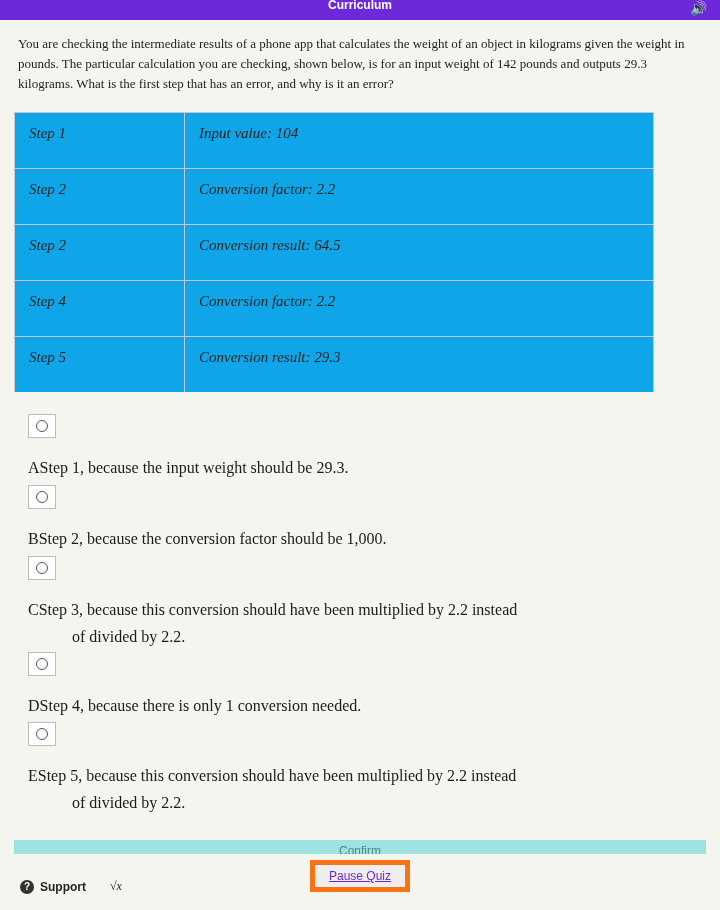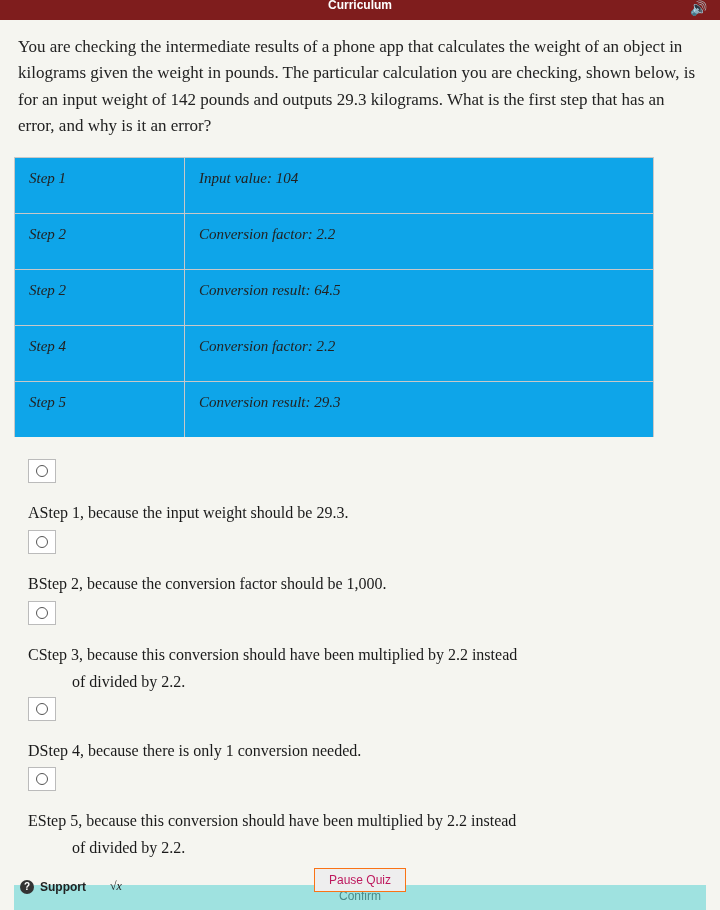--- a/index.html
+++ b/index.html
@@ -5,42 +5,42 @@
   * { box-sizing: border-box; margin: 0; padding: 0; }
   body {
     font-family: Georgia, 'Times New Roman', serif;
     background: #f5f5f0;
     width: 720px;
     height: 910px;
     overflow: hidden;
     position: relative;
   }
   .header {
-    background: #7f1d1d;
+    background: #6d28d9;
     color: #fff;
     height: 20px;
     display: flex;
     align-items: flex-start;
     justify-content: center;
     position: relative;
     font-family: Arial, sans-serif;
     font-size: 12px;
     font-weight: bold;
   }
   .header-title { position: relative; top: -2px; }
   .sound-icon {
     position: absolute;
     right: 12px;
     top: 0px;
     font-size: 14px;
   }
   .question-body {
     padding: 14px 18px 10px 18px;
     color: #222;
-    font-size: 17px;
+    font-size: 13px;
     line-height: 1.55;
   }
   .steps-table {
     margin: 8px 14px 16px 14px;
     border-collapse: collapse;
     width: 640px;
   }
   .steps-table td {
     border: 1px solid #c8c8c8;
     padding: 12px 14px 26px 14px;
@@ -84,41 +84,42 @@
   .answer-text { flex: 1; padding-top: 2px; }
   .answer-continuation { padding-left: 44px; }
   .confirm-bar {
     margin: 14px 14px 0 14px;
     background: #9fe2e0;
     color: #4a8a88;
     text-align: center;
     font-family: Arial, sans-serif;
     font-size: 12px;
     padding: 4px 0 0 0;
-    height: 28px;
+    height: 14px;
     overflow: hidden;
     cursor: pointer;
   }
   .footer {
     position: absolute;
     bottom: 18px;
     left: 0; right: 0;
     padding: 0 14px;
     display: flex;
     align-items: center;
     justify-content: center;
     font-family: Arial, sans-serif;
   }
   .pause-btn {
     background: #eee;
-    border: 1px solid #f97316;
+    border: 5px solid #f97316;
     font-size: 12px;
     padding: 4px 14px;
     cursor: pointer;
-    color: #be185d;
+    color: #6d28d9;
+    text-decoration: underline;
   }
   .support {
     position: absolute;
     left: 20px;
     bottom: 16px;
     font-family: Arial, sans-serif;
     font-size: 12px;
     font-weight: bold;
     color: #222;
     display: flex;

